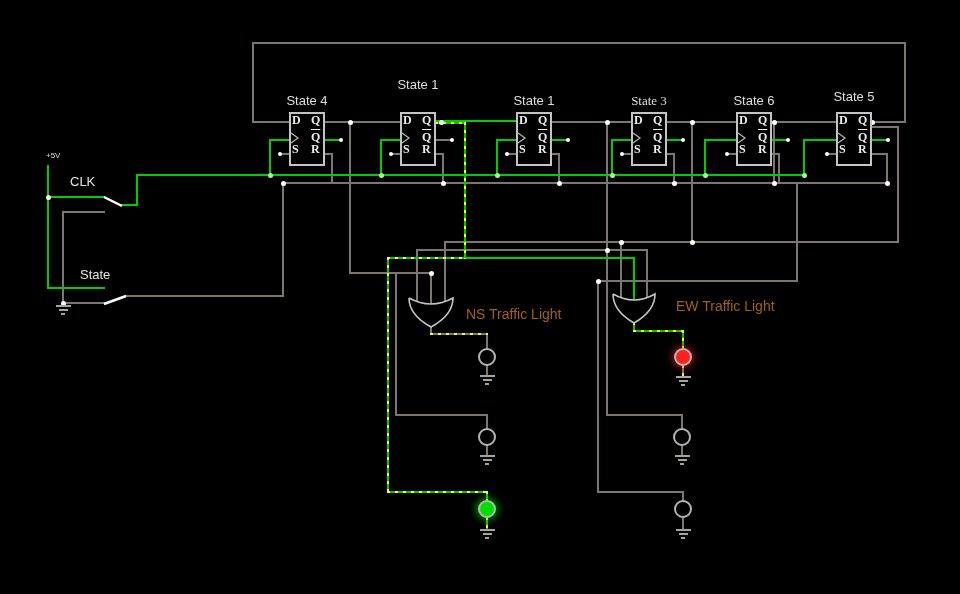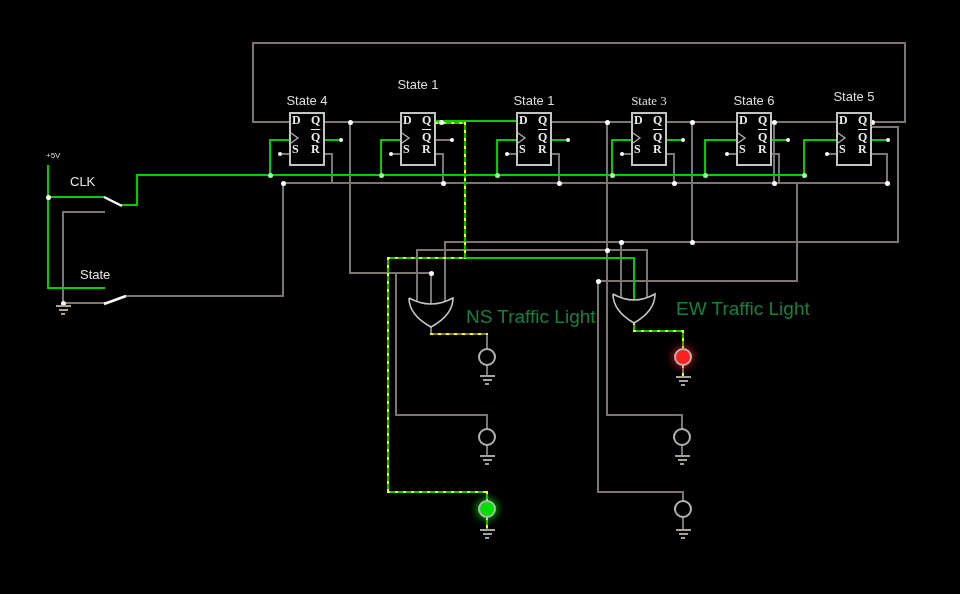--- a/index.html
+++ b/index.html
@@ -8,21 +8,21 @@
   .wire{position:absolute;}
   .jdot{position:absolute;border-radius:50%;}
   .cph{position:absolute;height:2px;background:repeating-linear-gradient(90deg,#ffff00 0 3px,transparent 3px 8px);z-index:6;}
   .cpv{position:absolute;width:2px;background:repeating-linear-gradient(180deg,#ffff00 0 3px,transparent 3px 8px);z-index:6;}
   .ffbox{position:absolute;background:#000;border:2px solid #c4c4c4;box-sizing:border-box;z-index:8;}
   .pin{position:absolute;font-family:"Liberation Serif",serif;font-weight:bold;font-size:12px;color:#ececec;line-height:1;z-index:9;}
   .pin.qbar{text-decoration:overline;}
   .statelbl{position:absolute;width:48px;text-align:center;font-size:13px;color:#dedede;z-index:9;}
   .biglbl{position:absolute;font-size:13px;color:#e4e4e4;z-index:9;white-space:nowrap;}
   .tinylbl{position:absolute;font-size:8px;color:#dedede;z-index:9;}
-  .gatelbl{position:absolute;font-size:19px;color:#15803d;z-index:9;white-space:nowrap;}
+  .gatelbl{position:absolute;font-size:14px;color:#a16207;z-index:9;white-space:nowrap;}
   .led{position:absolute;width:14px;height:14px;border-radius:50%;border:2px solid #b4b4b4;background:#000;z-index:8;}
   .led.green{background:#00dd00;box-shadow:0 0 7px 2px rgba(0,255,0,.55);}
   .led.red{background:#ff2020;box-shadow:0 0 7px 2px rgba(255,40,40,.55);}
   .gbar{position:absolute;height:2px;background:#a8a29e;z-index:7;}
   svg.overlay{position:absolute;left:0;top:0;z-index:8;pointer-events:none;}
 </style>
 </head>
 <body>
 
 <div id="stage">

